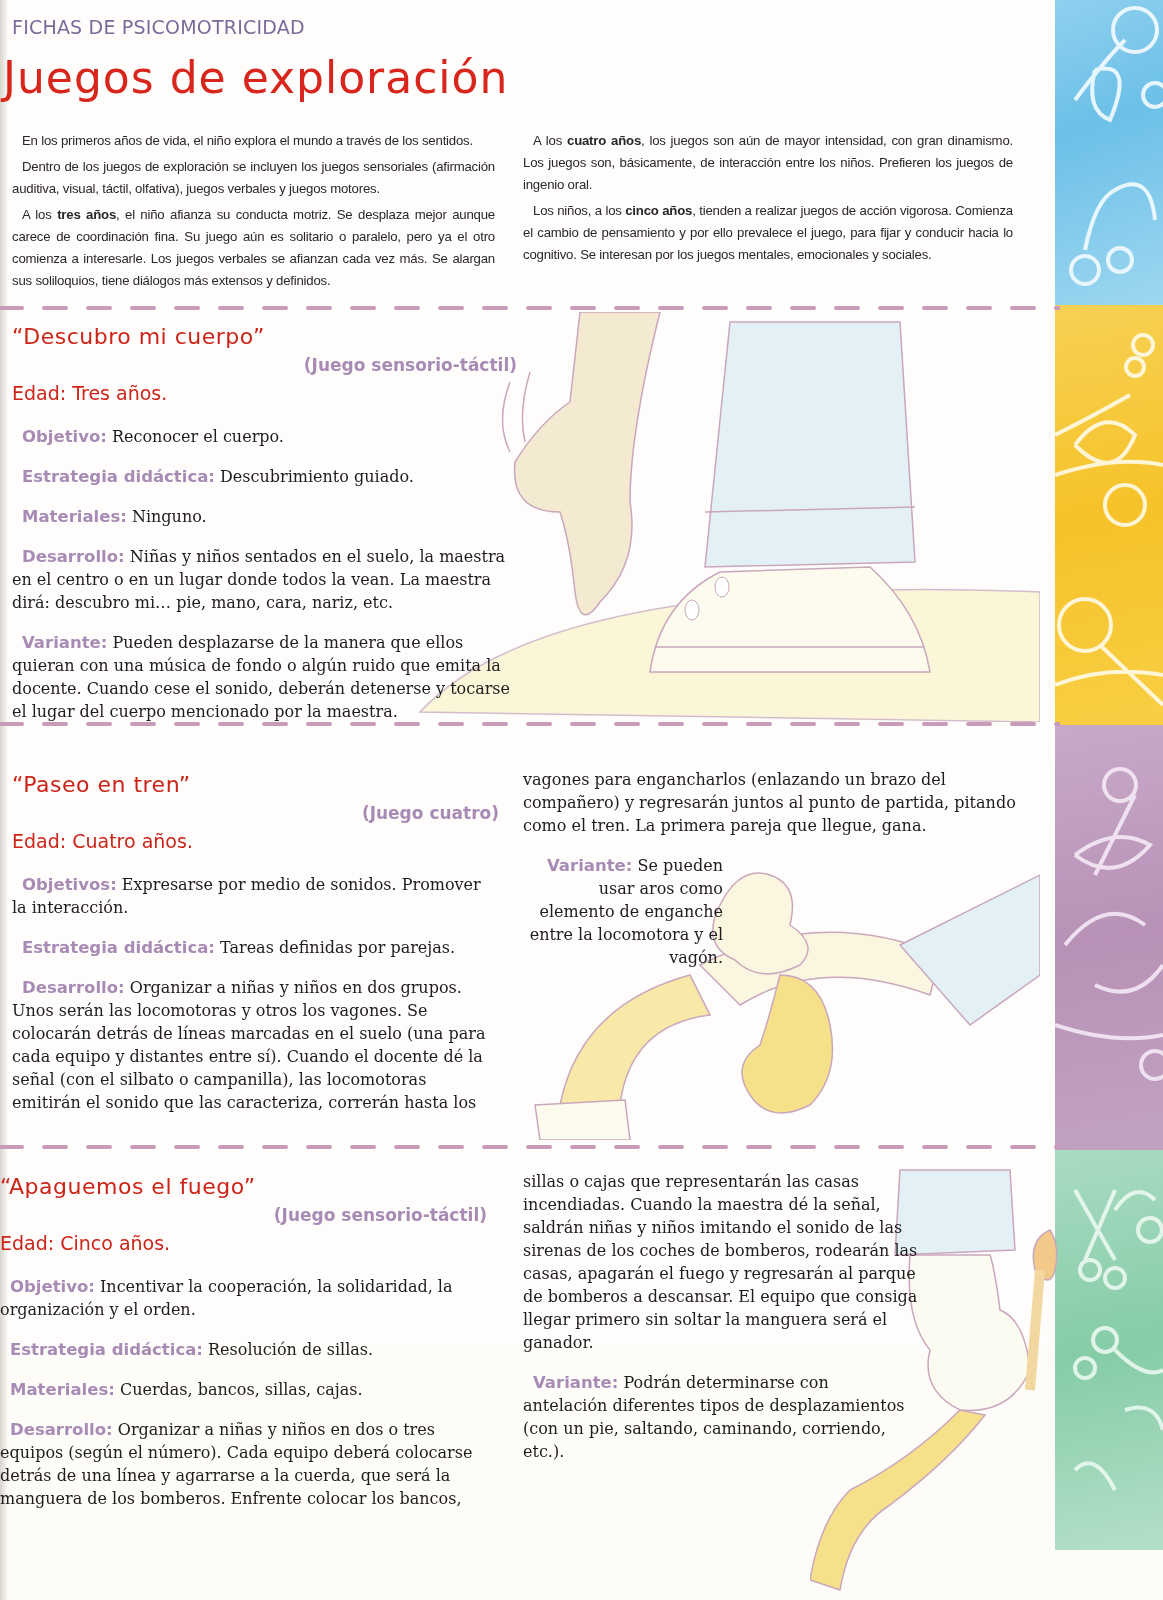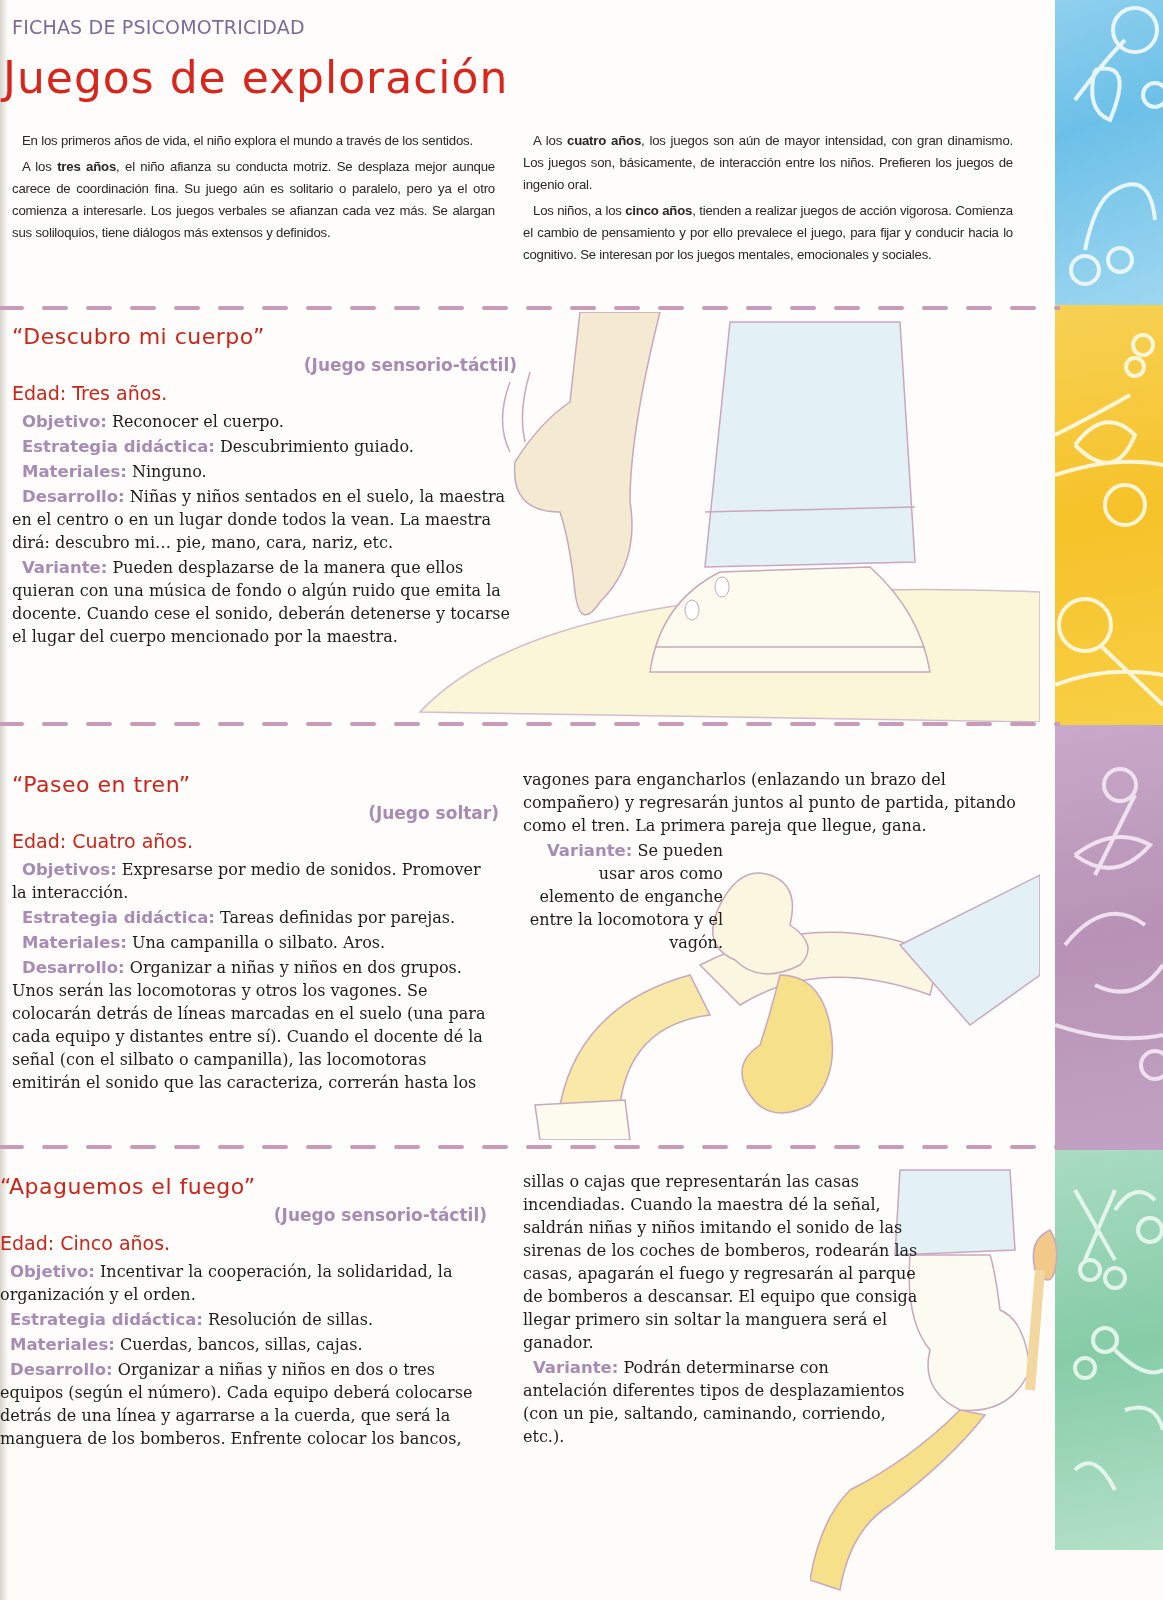--- a/index.html
+++ b/index.html
@@ -37,21 +37,21 @@
   .divider svg { width: 100%; height: 8px; display: block; }
 
   
   .game { position: absolute; }
   .game-title { font-family: "DejaVu Sans", sans-serif; font-size: 22px; color: #cc2418;
     letter-spacing: 0.5px; line-height: 30px; }
   .game-type { font-family: "DejaVu Sans", sans-serif; font-size: 17px; color: #a88bb4;
     line-height: 26px; font-weight: bold; text-align: right; }
   .game-age { font-family: "DejaVu Sans", sans-serif; font-size: 19px; color: #cc2418;
     line-height: 30px; }
-  .field { font-size: 16px; line-height: 23px; color: #1f1c1c; margin-top: 2px; }
+  .field { font-size: 16px; line-height: 23px; color: #1f1c1c; margin-top: 17px; }
   .field .label { font-family: "DejaVu Sans", sans-serif; color: #a88bb4; font-size: 16.5px;
     font-weight: bold; padding-left: 10px; }
   .col-text { font-size: 16px; line-height: 23px; color: #1f1c1c; }
 
   
   .illus { position: absolute; }
 </style>
 </head>
 <body>
 
@@ -102,20 +102,21 @@
         <path d="M60 200 Q90 230 108 220 M70 260 Q100 250 108 280 M20 320 Q40 300 60 340"></path>
       </g>
     </svg>
   </div>
 
   <div class="series">FICHAS DE PSICOMOTRICIDAD</div>
   <h1 class="main-title">Juegos de exploración</h1>
 
   <div class="intro intro-left">
     <p><span>En los primeros años de vida, el niño explora el mundo a través de los sentidos.</span></p>
+    <p><span>Dentro de los juegos de exploración se incluyen los juegos sensoriales (afirmación auditiva, visual, táctil, olfativa), juegos verbales y juegos motores.</span></p>
     <p><span>A los </span><b>tres años</b><span>, el niño afianza su conducta motriz. Se desplaza mejor aunque carece de coordinación fina. Su juego aún es solitario o paralelo, pero ya el otro comienza a interesarle. Los juegos verbales se afianzan cada vez más. Se alargan sus soliloquios, tiene diálogos más extensos y definidos.</span></p>
   </div>
   <div class="intro intro-right">
     <p><span>A los </span><b>cuatro años</b><span>, los juegos son aún de mayor intensidad, con gran dinamismo. Los juegos son, básicamente, de interacción entre los niños. Prefieren los juegos de ingenio oral.</span></p>
     <p><span>Los niños, a los </span><b>cinco años</b><span>, tienden a realizar juegos de acción vigorosa. Comienza el cambio de pensamiento y por ello prevalece el juego, para fijar y conducir hacia lo cognitivo. Se interesan por los juegos mentales, emocionales y sociales.</span></p>
   </div>
 
   <div class="divider" style="top:304px">
     <svg viewBox="0 0 1060 8" preserveAspectRatio="none">
         <line x1="0" y1="4" x2="1060" y2="4" stroke="#c89bb8" stroke-width="4" stroke-dasharray="22 22" stroke-linecap="round"></line>
@@ -167,25 +168,24 @@
     <div class="game-age">Edad: Tres años.</div>
     <div class="field"><span class="label">Objetivo:</span><span> Reconocer el cuerpo.</span></div>
     <div class="field"><span class="label">Estrategia didáctica:</span><span> Descubrimiento guiado.</span></div>
     <div class="field"><span class="label">Materiales:</span><span> Ninguno.</span></div>
     <div class="field"><span class="label">Desarrollo:</span><span> Niñas y niños sentados en el suelo, la maestra en el centro o en un lugar donde todos la vean. La maestra dirá: descubro mi… pie, mano, cara, nariz, etc.</span></div>
     <div class="field"><span class="label">Variante:</span><span> Pueden desplazarse de la manera que ellos quieran con una música de fondo o algún ruido que emita la docente. Cuando cese el sonido, deberán detenerse y tocarse el lugar del cuerpo mencionado por la maestra.</span></div>
   </div>
 
   <div class="game" style="left:12px; top:770px; width:487px;">
     <div class="game-title">“Paseo en tren”</div>
-    <div class="game-type">(Juego soltar)</div>
+    <div class="game-type">(Juego cuatro)</div>
     <div class="game-age">Edad: Cuatro años.</div>
     <div class="field"><span class="label">Objetivos:</span><span> Expresarse por medio de sonidos. Promover la interacción.</span></div>
     <div class="field"><span class="label">Estrategia didáctica:</span><span> Tareas definidas por parejas.</span></div>
-    <div class="field"><span class="label">Materiales:</span><span> Una campanilla o silbato. Aros.</span></div>
     <div class="field"><span class="label">Desarrollo:</span><span> Organizar a niñas y niños en dos grupos. Unos serán las locomotoras y otros los vagones. Se colocarán detrás de líneas marcadas en el suelo (una para cada equipo y distantes entre sí). Cuando el docente dé la señal (con el silbato o campanilla), las locomotoras emitirán el sonido que las caracteriza, correrán hasta los</span></div>
   </div>
   <div class="game col-text" style="left:523px; top:768px; width:500px;">
     <div>vagones para engancharlos (enlazando un brazo del compañero) y regresarán juntos al punto de partida, pitando como el tren. La primera pareja que llegue, gana.</div>
     <div class="field" style="width:200px;text-align:right;"><span class="label">Variante:</span><span> Se pueden usar aros como elemento de enganche entre la locomotora y el vagón.</span></div>
   </div>
 
   <div class="game" style="left:0; top:1172px; width:487px;">
     <div class="game-title">“Apaguemos el fuego”</div>
     <div class="game-type">(Juego sensorio-táctil)</div>

